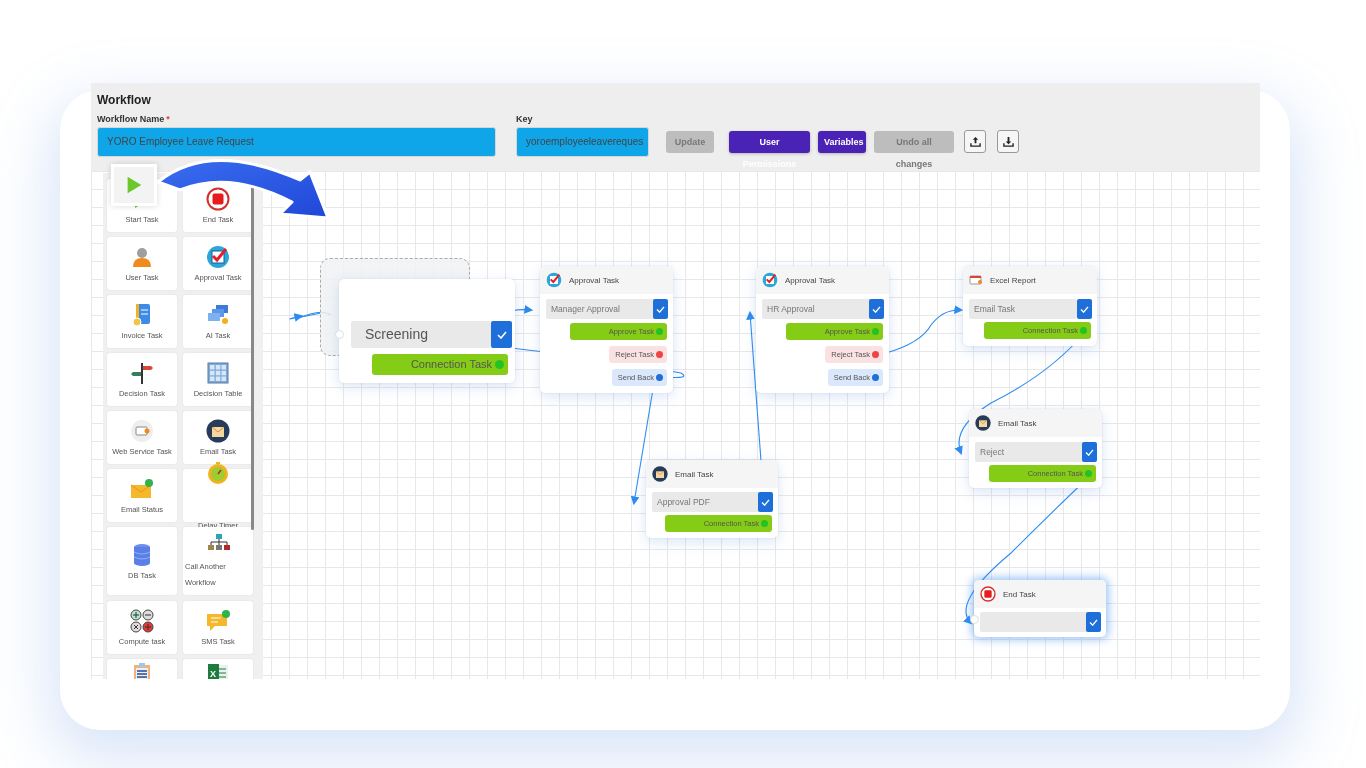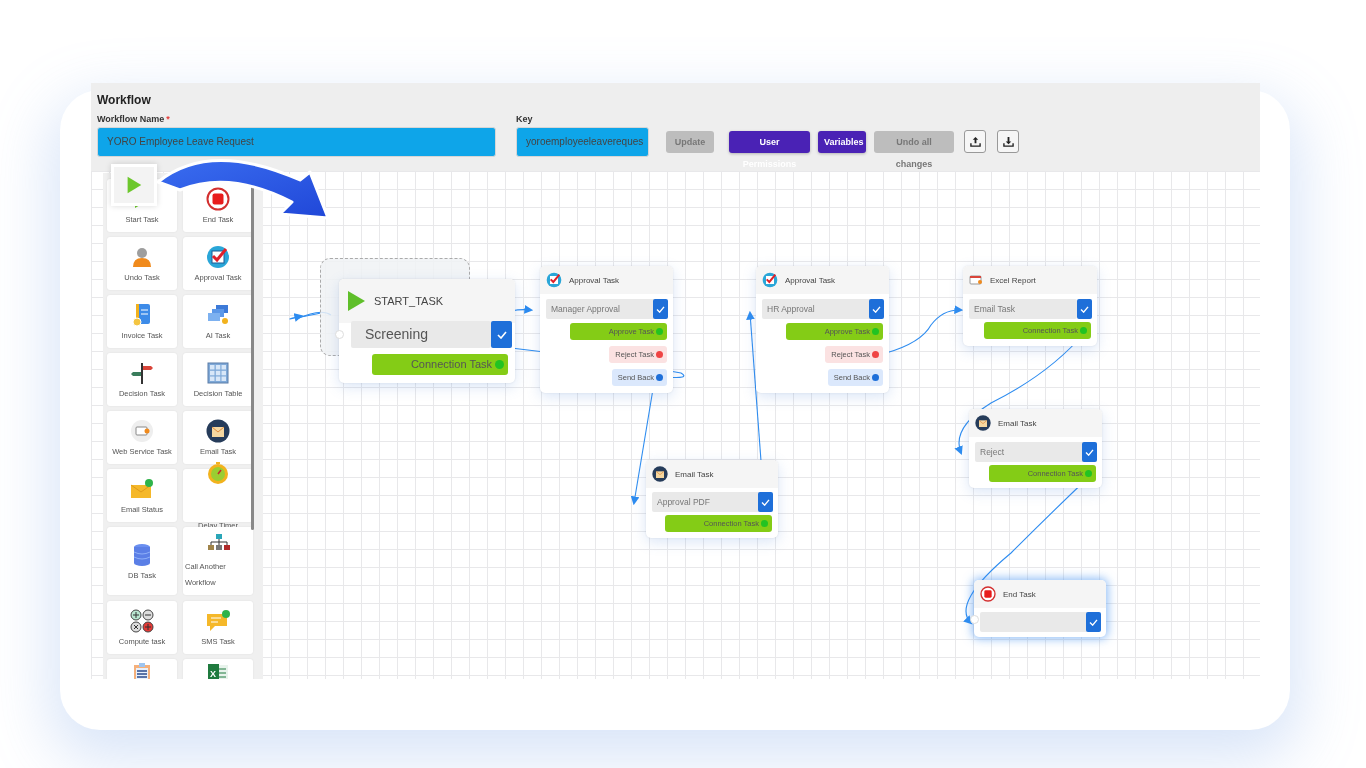--- a/index.html
+++ b/index.html
@@ -107,21 +107,21 @@
         <div class="nm">End Task</div>
       </div>
 
       <div class="pal-item" style="left:4px;top:64px;">
         <div class="ic">
             <svg width="22" height="22" viewBox="0 0 22 22">
               <circle cx="11" cy="7" r="5" fill="#9e9e9e"></circle>
               <path d="M2 21 Q2 12 11 12 Q20 12 20 21 Z" fill="#f08a1c"></path>
             </svg>
           </div>
-        <div class="nm">Undo Task</div>
+        <div class="nm">User Task</div>
       </div>
       <div class="pal-item" style="left:80px;top:64px;">
         <div class="ic">
             <svg width="24" height="24" viewBox="0 0 24 24">
               <circle cx="12" cy="12" r="11" fill="#2aa6d8"></circle>
               <rect x="6" y="6" width="12" height="12" fill="#fff" stroke="#1b5b96"></rect>
               <path d="M7 11 L11 15 L20 4" stroke="#e0202a" stroke-width="3" fill="none"></path>
             </svg>
           </div>
         <div class="nm">Approval Task</div>
@@ -309,26 +309,20 @@
         <path d="M670 378 L659 230" marker-end="url(#arr)"></path>
         <path d="M795 270 Q830 260 840 242 Q852 226 870 227" marker-end="url(#arr)"></path>
         <path d="M995 248 Q960 290 900 320 Q860 345 870 370" marker-end="url(#arr)"></path>
         <path d="M1002 390 Q960 430 920 470 Q860 520 880 540" marker-end="url(#arr)"></path>
       </g>
     </svg>
 
     <div style="position:absolute;left:229px;top:175px;width:150px;height:98px;border:1.5px dashed #aaa;border-radius:10px;background:rgba(240,242,245,0.85);"></div>
 
     <div class="node big" style="left:248px;top:196px;width:176px;height:104px;">
-      <div class="nh">
-        <svg width="22" height="22" viewBox="0 0 22 22">
-            <path d="M3 1 L20 11 L3 21 Z" fill="#5fbf2a"></path>
-          </svg>
-        <span class="t">START_TASK</span>
-      </div>
       <div class="in-dot" style="left:-4px;top:51px;"></div>
       <div class="inp" style="left:12px;top:42px;width:140px;">Screening</div>
       <div class="chk" style="left:152px;top:42px;">
           <svg width="10" height="8" viewBox="0 0 10 8">
             <path d="M1 4 L4 7 L9 1" stroke="#fff" stroke-width="1.6" fill="none"></path>
           </svg>
         </div>
       <div class="port green" style="top:75px;right:7px;">Connection Task</div>
     </div>
 

